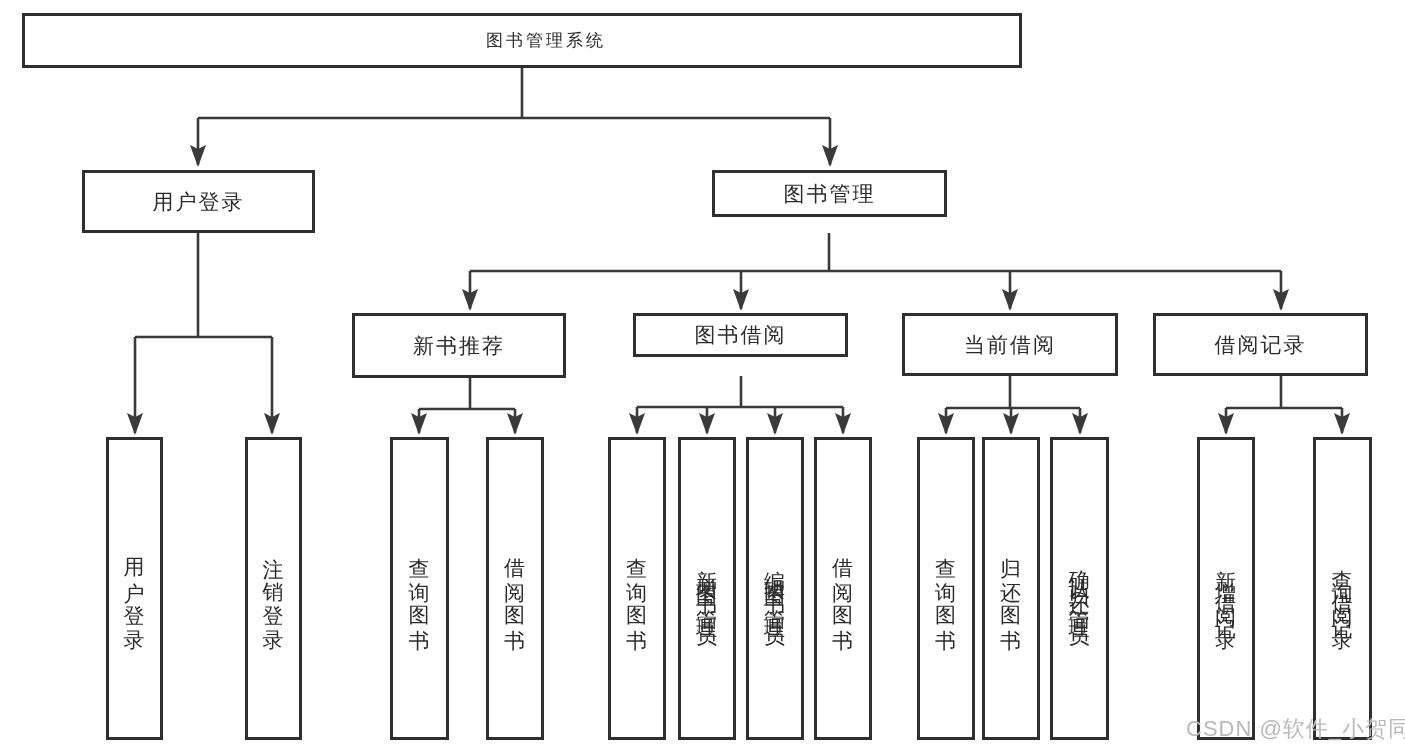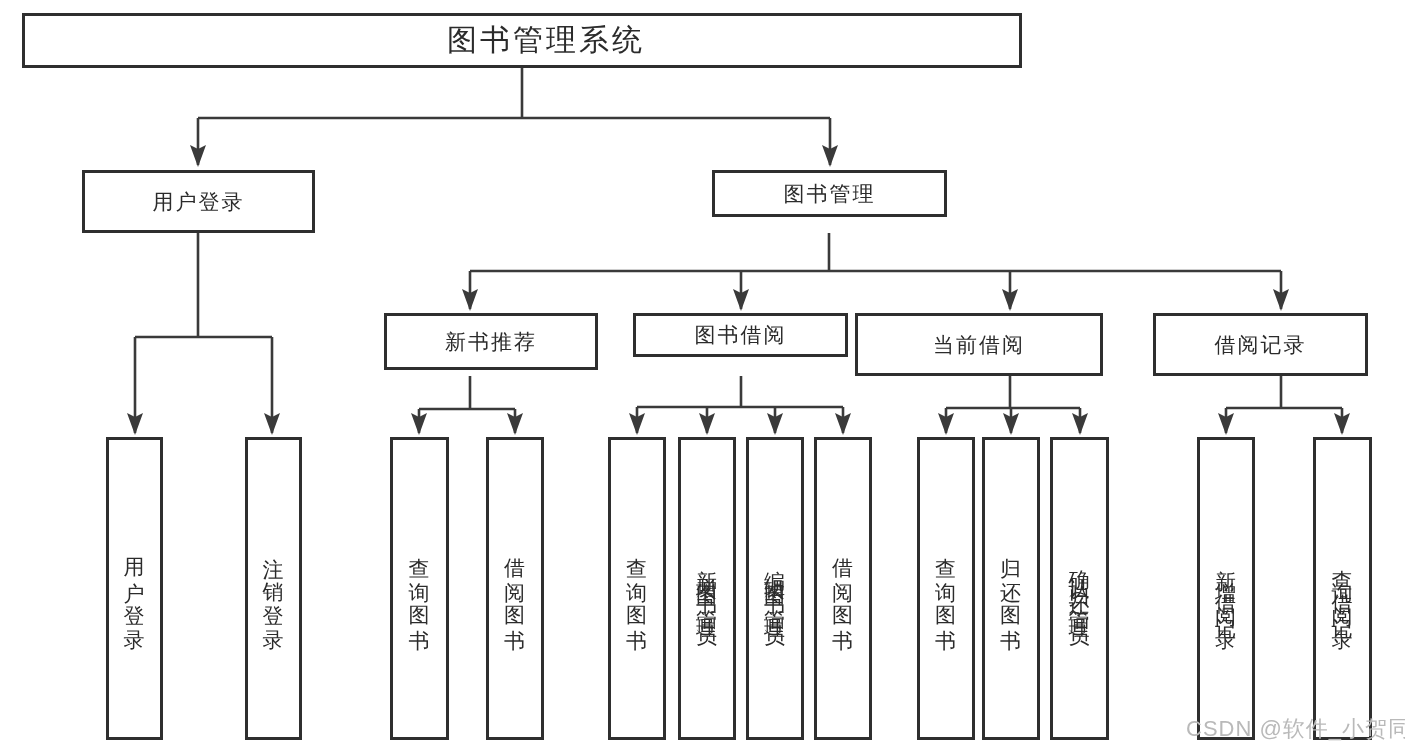--- a/index.html
+++ b/index.html
@@ -15,21 +15,21 @@
     font-family:"Liberation Sans","DejaVu Sans",sans-serif;overflow:hidden;
   }
   .wires{position:absolute;left:0;top:0;z-index:1;}
   .wire{stroke:var(--line);stroke-width:2.6;fill:none;}
   .box{
     position:absolute;box-sizing:border-box;border:3px solid var(--box-border);
     background:#fff;display:flex;align-items:center;justify-content:center;
     color:var(--text);z-index:2;
   }
   .h{font-size:21px;letter-spacing:2px;}
-  .h.root{font-size:30px;letter-spacing:3px;padding-left:48px;}
+  .h.root{font-size:17px;letter-spacing:3px;padding-left:48px;}
   .v{
     top:437px;height:303px;width:58px;
     writing-mode:vertical-rl;text-orientation:mixed;
     font-size:21px;line-height:1;
   }
   .ls4{letter-spacing:24px;}
   .ls6{letter-spacing:12px;}
   .ls9{letter-spacing:8px;}
   .watermark{
     position:absolute;left:1186px;top:714px;z-index:5;
@@ -86,27 +86,27 @@
     <span>图书管理系统</span>
   </div>
 
   <div class="box h" style="left:82px;top:170px;width:233px;height:63px">
     <span>用户登录</span>
   </div>
   <div class="box h" style="left:712px;top:170px;width:235px;height:47px">
     <span>图书管理</span>
   </div>
 
-  <div class="box h" style="left:384px;top:313px;width:214px;height:57px">
+  <div class="box h" style="left:352px;top:313px;width:214px;height:65px">
     <span>新书推荐</span>
   </div>
   <div class="box h" style="left:633px;top:313px;width:215px;height:44px">
     <span>图书借阅</span>
   </div>
-  <div class="box h" style="left:855px;top:313px;width:248px;height:63px">
+  <div class="box h" style="left:902px;top:313px;width:216px;height:63px">
     <span>当前借阅</span>
   </div>
   <div class="box h" style="left:1153px;top:313px;width:215px;height:63px">
     <span>借阅记录</span>
   </div>
 
   <div class="box v ls4" style="left:106px;width:57px">
     <span>用户登录</span>
   </div>
   <div class="box v ls4" style="left:245px;width:57px">

